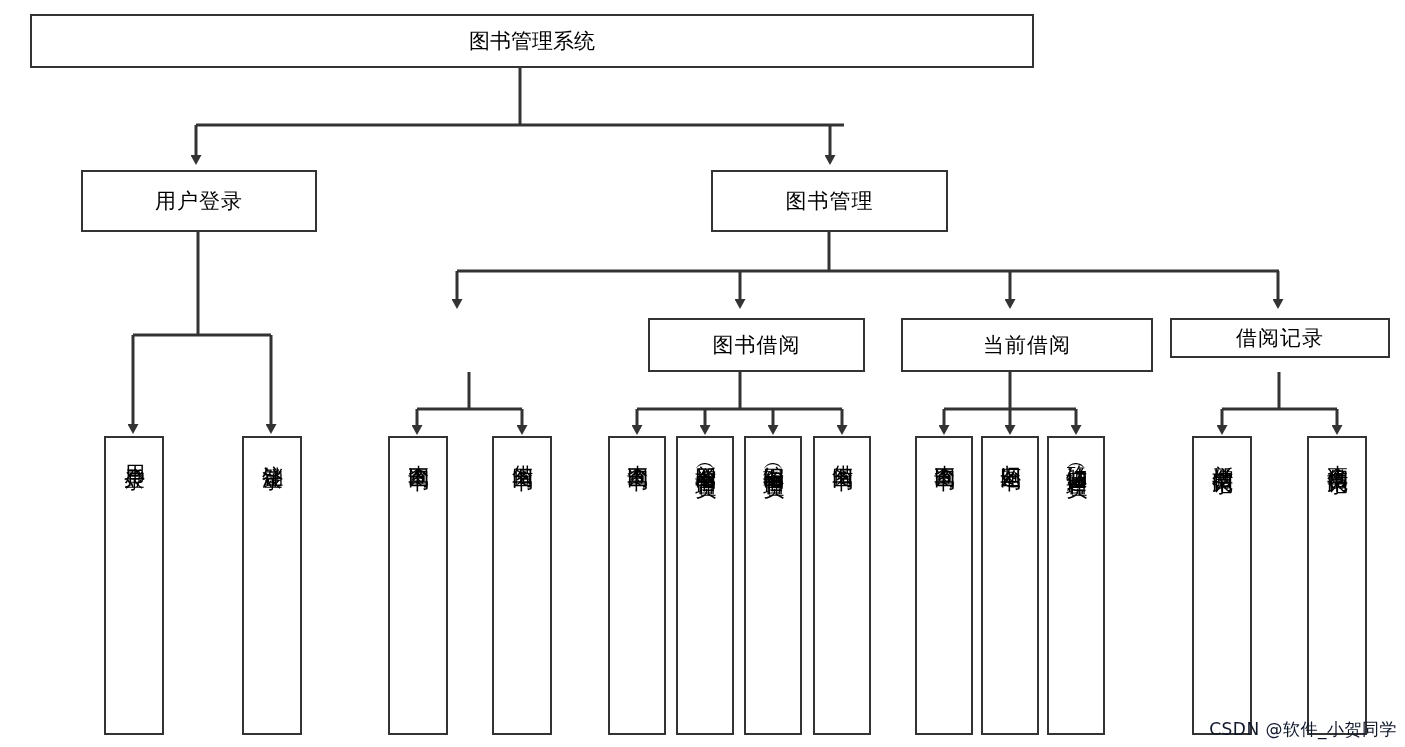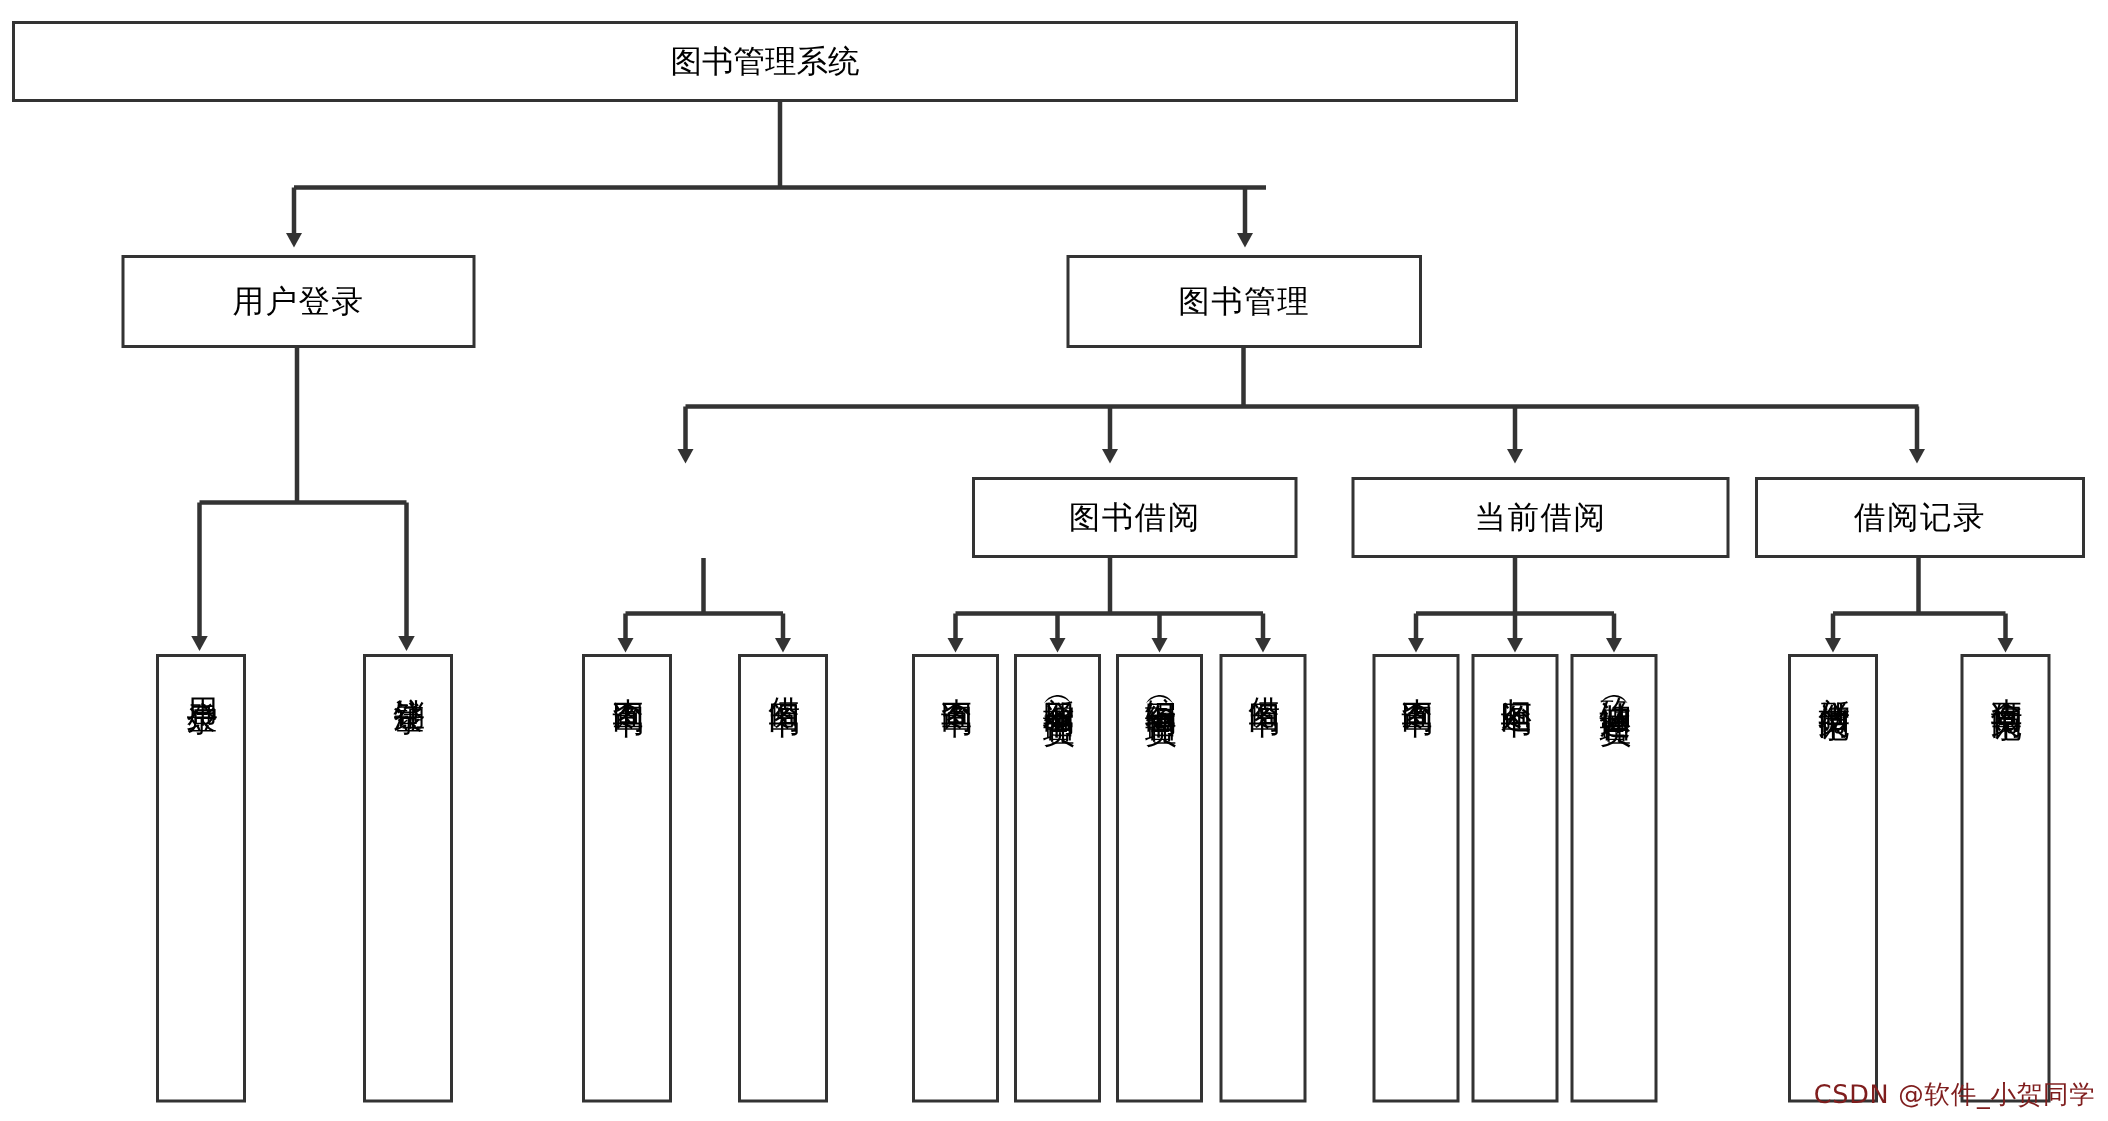--- a/index.html
+++ b/index.html
@@ -54,21 +54,21 @@
     line-height: 1.12;
     letter-spacing: 2px;
     white-space: pre-line;
     text-align: left;
   }
   .watermark {
     position: absolute;
     right: 8px;
     bottom: 6px;
     font-size: 17px;
-    color: #7f1d1d;
+    color: #0f172a;
     letter-spacing: 0.5px;
     white-space: nowrap;
   }
 </style>
 </head>
 <body>
 
 <div id="canvas">
 
   <svg class="links" viewBox="0 0 1405 747">
@@ -114,38 +114,38 @@
       <path d="M1010,409 L1010,426" marker-end="url(#arrow)"></path>
       <path d="M1076,409 L1076,426" marker-end="url(#arrow)"></path>
 
       <path d="M1279,372 L1279,409"></path>
       <path d="M1222,409 L1337,409"></path>
       <path d="M1222,409 L1222,426" marker-end="url(#arrow)"></path>
       <path d="M1337,409 L1337,426" marker-end="url(#arrow)"></path>
     </g>
   </svg>
 
-  <div class="node root" style="left:8px; top:14px; width:1004px; height:54px;justify-content:center;">
+  <div class="node root" style="left:30px; top:14px; width:1004px; height:54px;justify-content:center;">
     <span>图书管理系统</span>
   </div>
 
   <div class="node h" style="left:81px; top:170px; width:236px; height:62px;">
     <span>用户登录</span>
   </div>
   <div class="node h" style="left:711px; top:170px; width:237px; height:62px;align-items:center;">
     <span>图书管理</span>
   </div>
 
   <div class="node h" style="left:632px; top:318px; width:217px; height:54px;margin-left:16px;">
     <span>图书借阅</span>
   </div>
   <div class="node h" style="left:901px; top:318px; width:252px; height:54px;">
     <span>当前借阅</span>
   </div>
-  <div class="node h" style="left:1170px; top:318px; width:220px; height:54px;">
+  <div class="node h" style="left:1170px; top:318px; width:220px; height:40px;">
     <span>借阅记录</span>
   </div>
 
   <div class="node leaf" style="left:104px; top:436px; width:60px; height:299px;">
     <span class="vtext">用户登录</span>
   </div>
   <div class="node leaf" style="left:242px; top:436px; width:60px; height:299px;">
     <span class="vtext">注销登录</span>
   </div>
 

